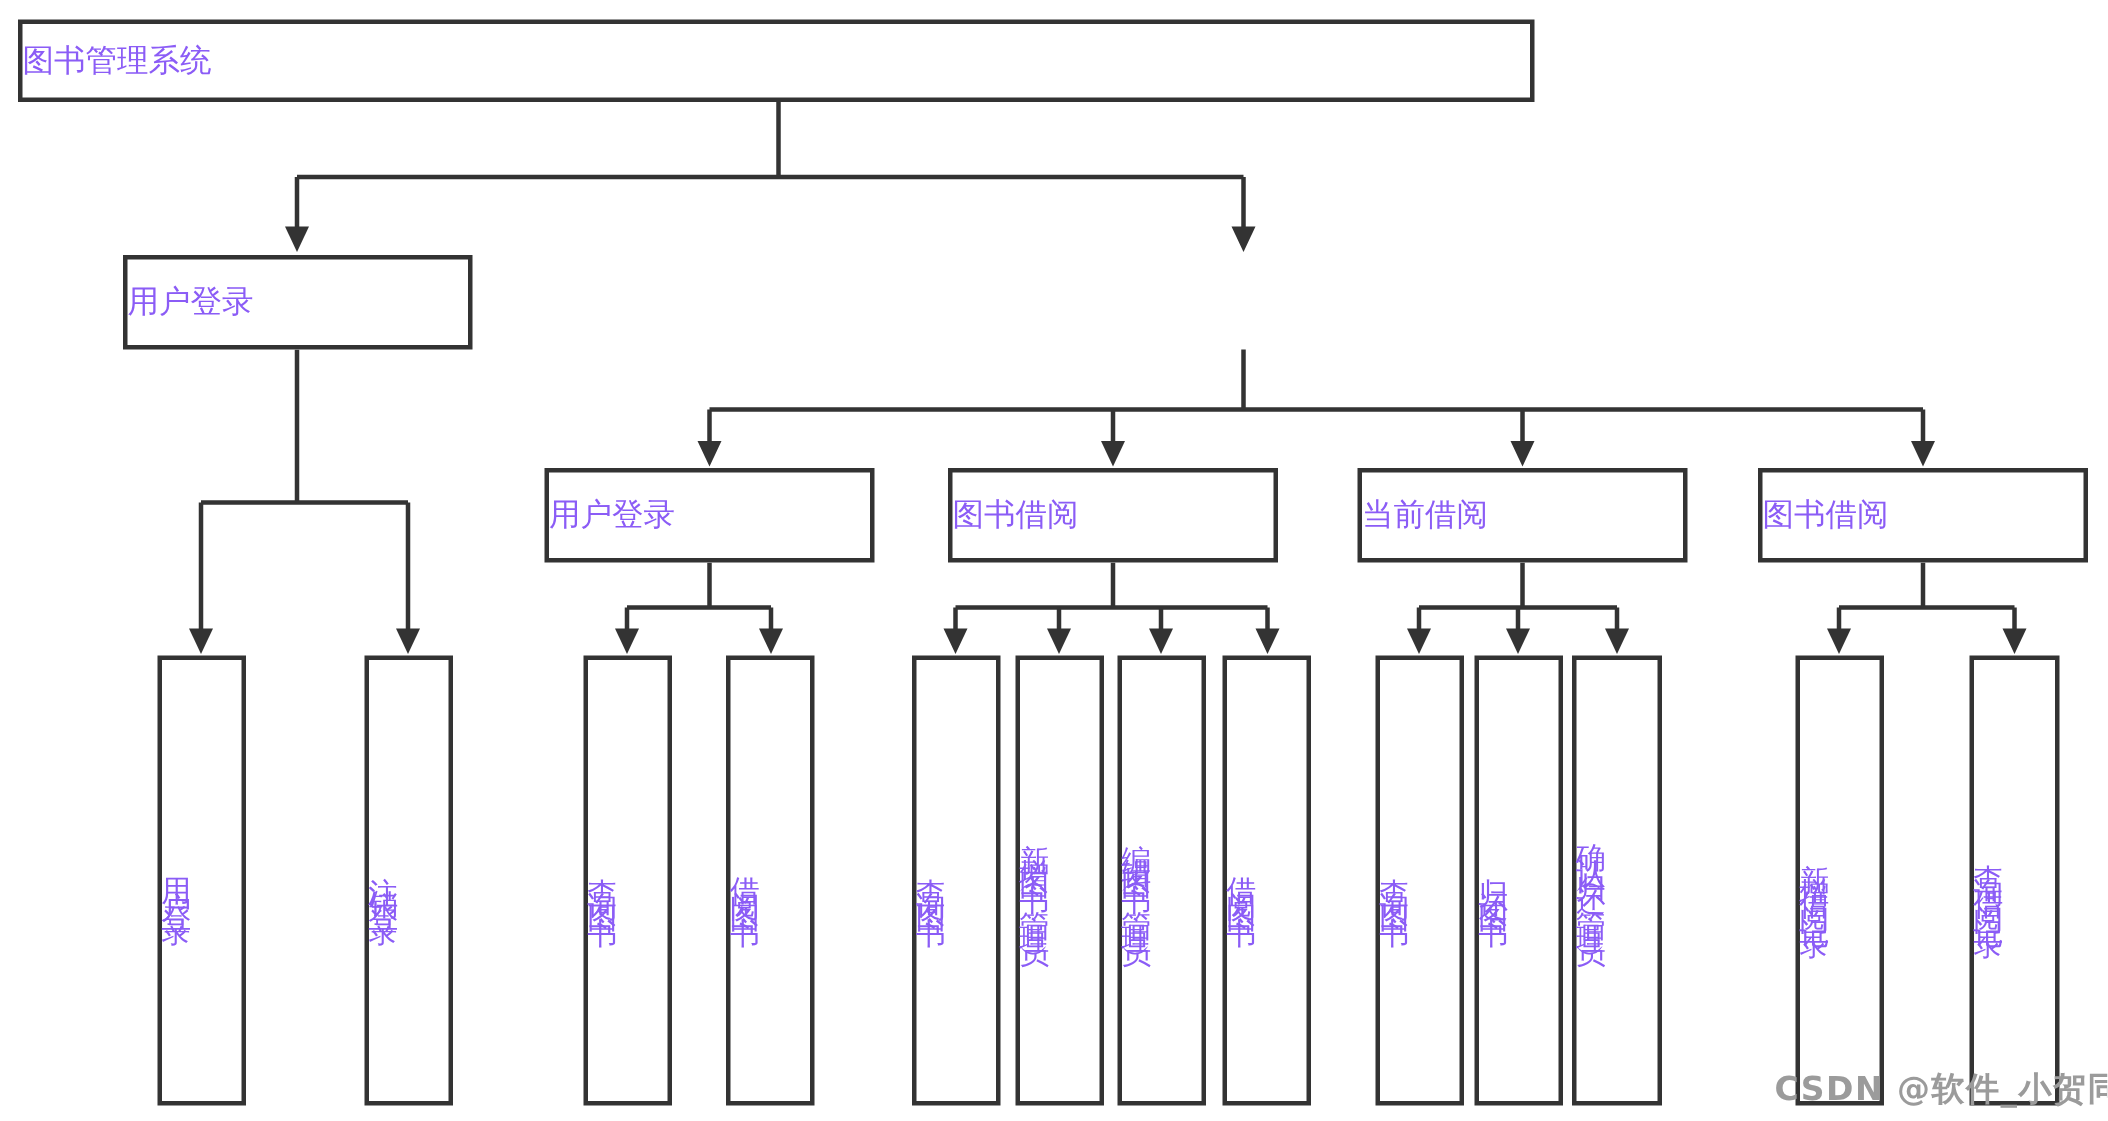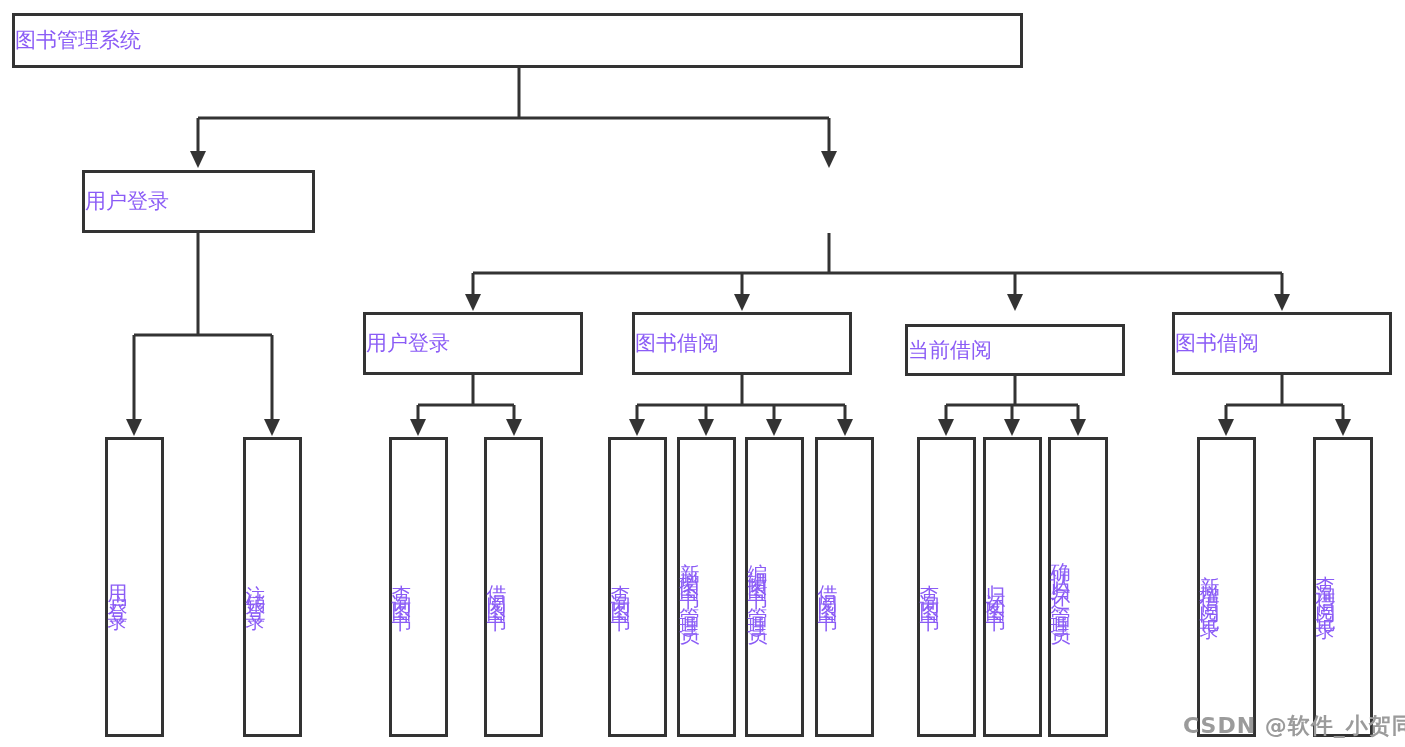--- a/index.html
+++ b/index.html
@@ -105,21 +105,21 @@
   <div class="node" style="left:82px; top:170px; width:233px; height:63px">
     <span>用户登录</span>
   </div>
 
   <div class="node" style="left:363px; top:312px; width:220px; height:63px">
     <span>用户登录</span>
   </div>
   <div class="node" style="left:632px; top:312px; width:220px; height:63px">
     <span>图书借阅</span>
   </div>
-  <div class="node" style="left:905px; top:324px; width:220px; height:52px">
+  <div class="node" style="left:905px; top:312px; width:220px; height:63px">
     <span>当前借阅</span>
   </div>
   <div class="node" style="left:1172px; top:312px; width:220px; height:63px">
     <span>图书借阅</span>
   </div>
 
   <div class="node leaf" style="left:105px; top:437px; width:59px; height:300px">
     <span class="vtext">用户登录</span>
   </div>
   <div class="node leaf" style="left:243px; top:437px; width:59px; height:300px">

